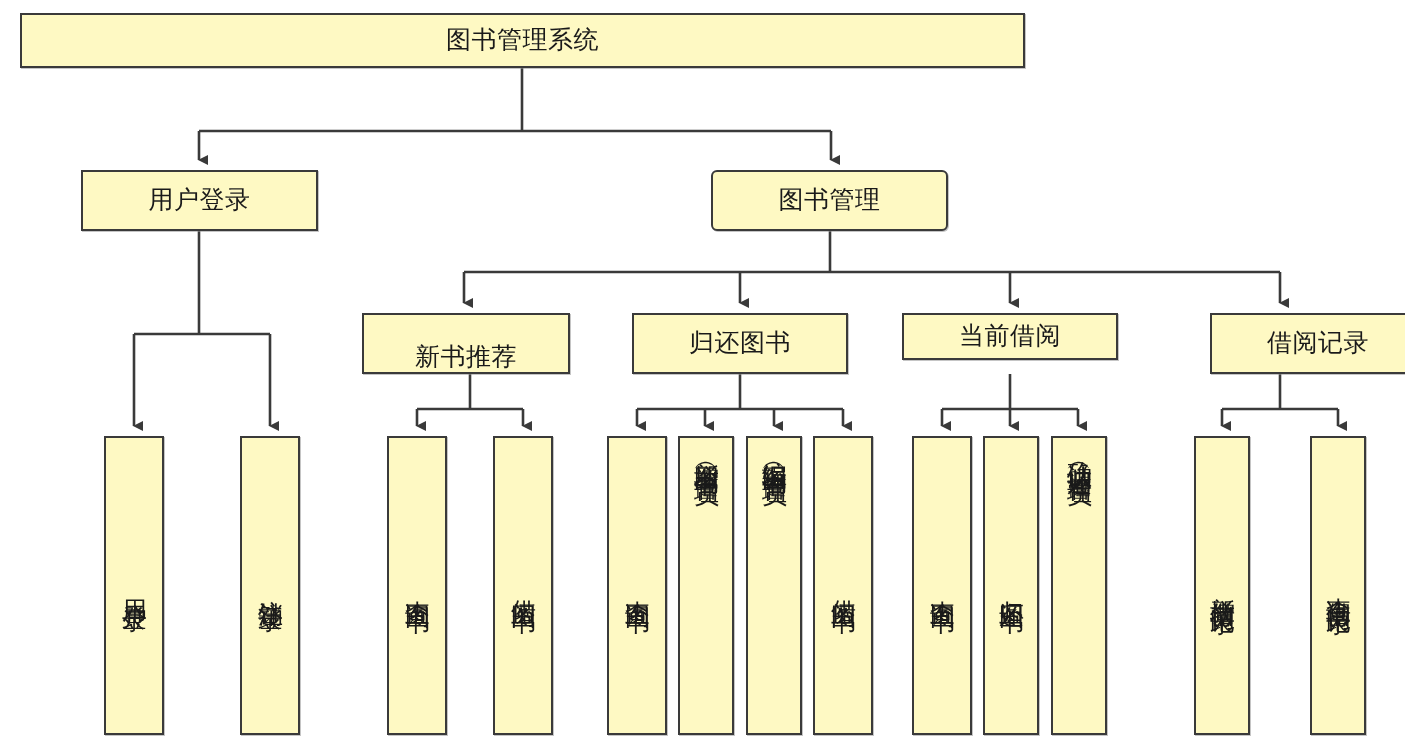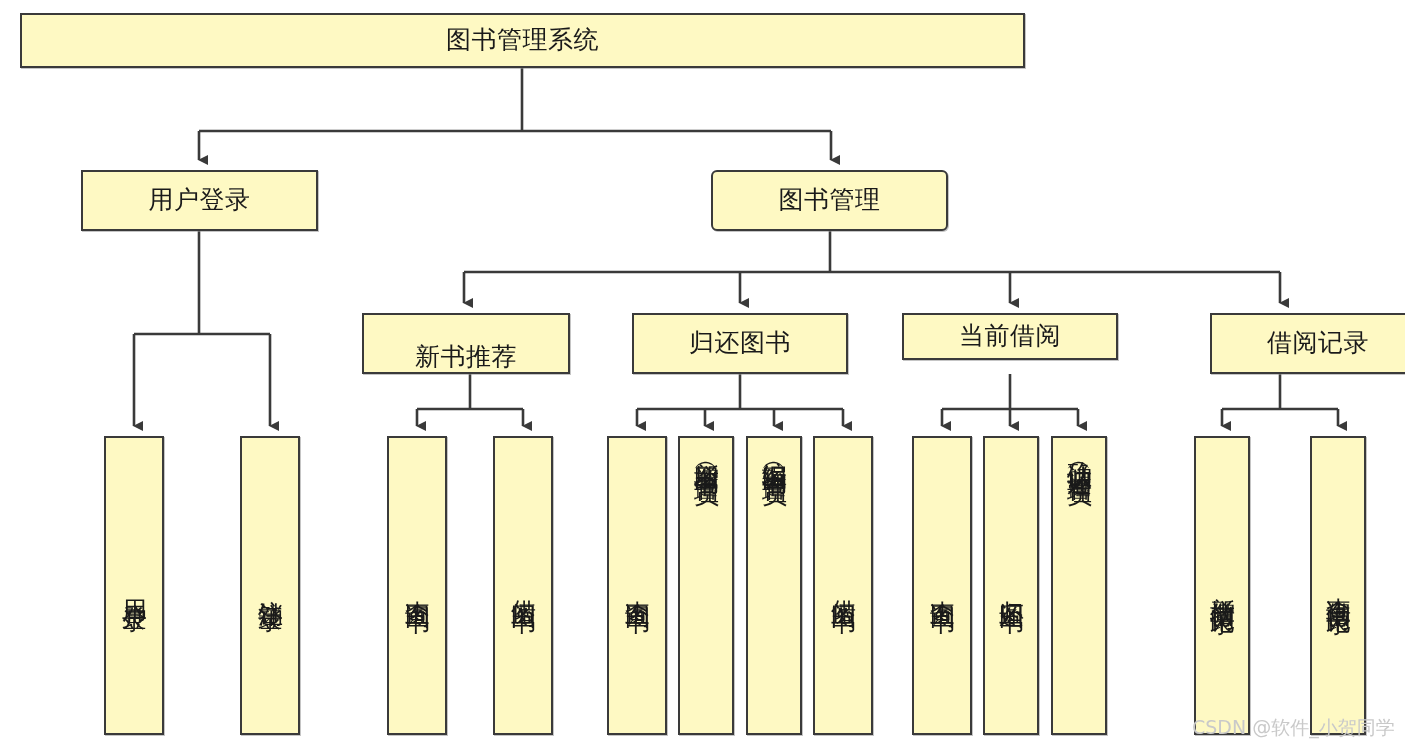--- a/index.html
+++ b/index.html
@@ -206,15 +206,14 @@
   </div>
 
   <div class="node vert centered" style="left:1194px; top:436px; width:56px; height:299px;">
     <span class="lbl">新增借阅记录</span>
   </div>
 
   <div class="node vert centered" style="left:1310px; top:436px; width:56px; height:299px;">
     <span class="lbl">查询借阅记录</span>
   </div>
 
-  <div class="watermark" style="left:1192px; top:715px;">CSDN @软件_小贺同学</div>
 
 </div>
 
 </body></html>

